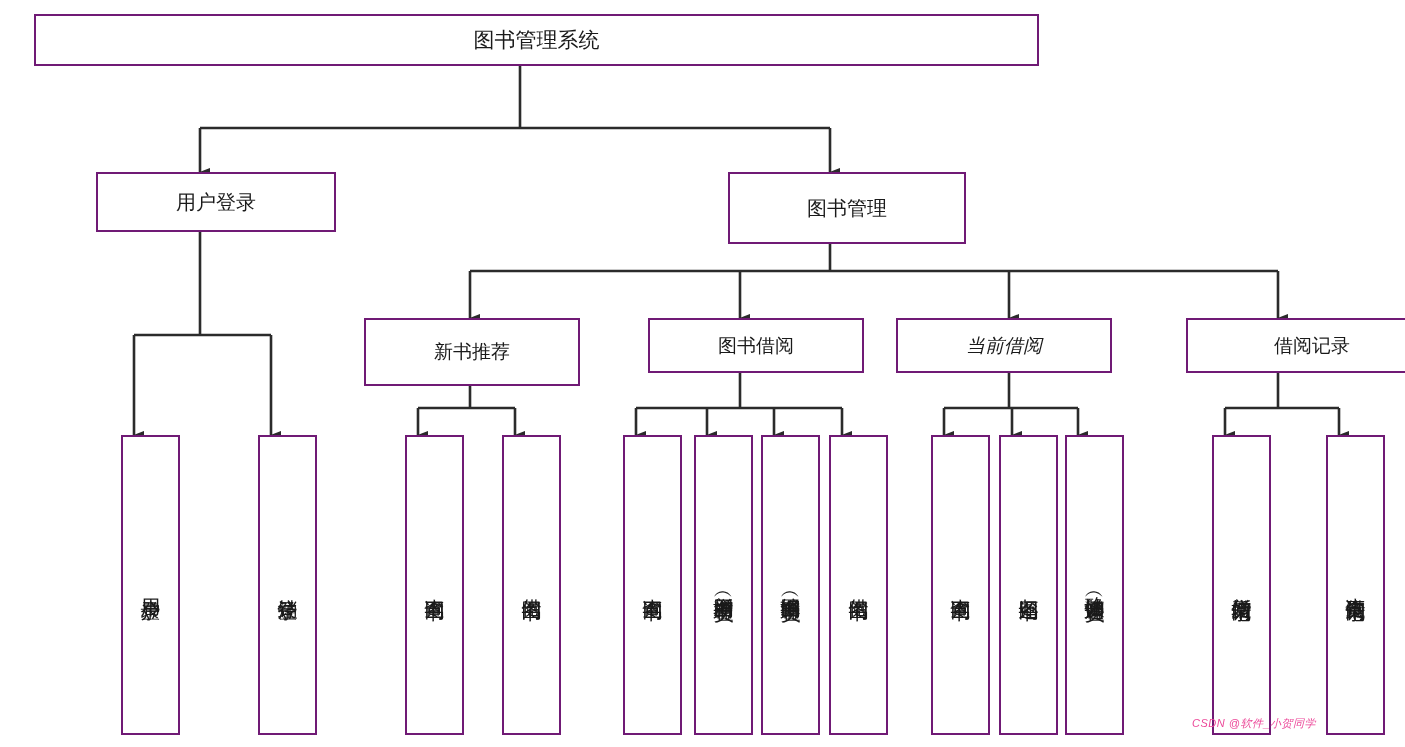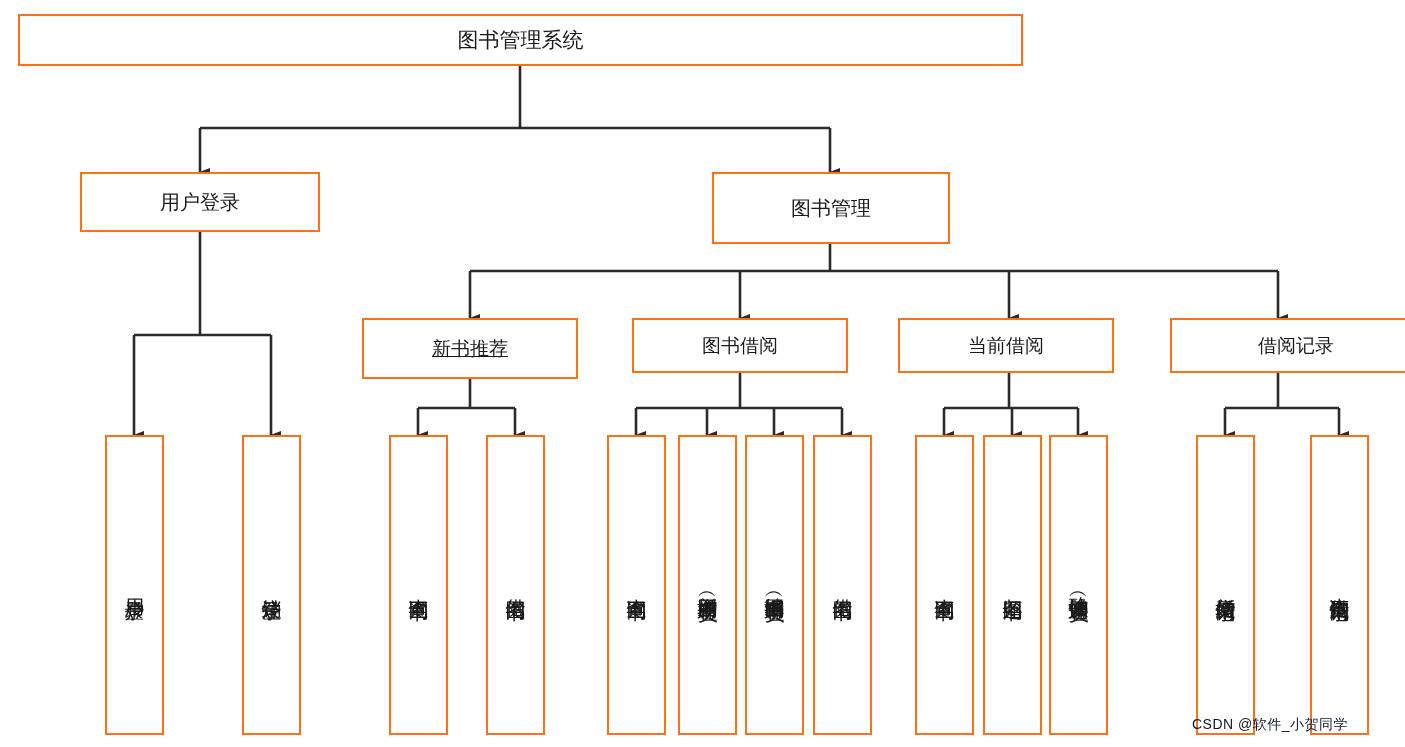--- a/index.html
+++ b/index.html
@@ -17,26 +17,27 @@
   #wires{
     position:absolute;
     left:0;top:0;
     width:1405px;height:747px;
     pointer-events:none;
   }
   .node{
     position:absolute;
     box-sizing:border-box;
     background:#ffffff;
-    border:2px solid #f97316;
+    border:2px solid #701a75;
     display:flex;
     align-items:center;
     justify-content:center;
     color:#1a1a1a;
     z-index:2;
+    margin-left:16px;
   }
   .node.root{
     font-size:21px;
   }
   .node.lvl2{
     font-size:20px;
   }
   .node.lvl3{
     font-size:19px;
   }
@@ -51,25 +52,26 @@
     padding:4px 0;
     white-space:nowrap;
   }
   .node.leaf .label{
     writing-mode:vertical-rl;
     text-orientation:upright;
     display:block;
   }
   .watermark{
     position:absolute;
-    font-size:14px;
-    color:#0f172a;
+    font-size:11px;
+    color:#ec4899;
     white-space:nowrap;
     z-index:3;
     letter-spacing:0.5px;
+    font-style:italic;
   }
 </style>
 </head>
 <body>
 
 <div id="canvas">
 
   <svg id="wires" viewBox="0 0 1405 747" xmlns="http://www.w3.org/2000/svg">
     <defs>
       <marker id="arrowhead" markerWidth="9" markerHeight="11" refX="4.5" refY="10.2" orient="auto" markerUnits="userSpaceOnUse">
@@ -130,27 +132,27 @@
   <div id="lvl2-host">
       <div class="node lvl2" style="left: 80px; top: 172px; width: 240px; height: 60px;">
         <span class="label">用户登录</span>
       </div>
       <div class="node lvl2" style="left: 712px; top: 172px; width: 238px; height: 72px;">
         <span class="label">图书管理</span>
       </div>
     </div>
 
   <div id="lvl3-host">
-      <div class="node lvl3" style="left: 362px; top: 318px; width: 216px; height: 61px; text-decoration: underline;">
+      <div class="node lvl3" style="left: 348px; top: 318px; width: 216px; height: 68px;">
         <span class="label">新书推荐</span>
       </div>
       <div class="node lvl3" style="left: 632px; top: 318px; width: 216px; height: 55px;">
         <span class="label">图书借阅</span>
       </div>
-      <div class="node lvl3" style="left: 898px; top: 318px; width: 216px; height: 55px;">
+      <div class="node lvl3" style="left: 880px; top: 318px; width: 216px; height: 55px; font-style: italic;">
         <span class="label">当前借阅</span>
       </div>
       <div class="node lvl3" style="left: 1170px; top: 318px; width: 252px; height: 55px;">
         <span class="label">借阅记录</span>
       </div>
     </div>
 
   <div id="leaf-host">
       <div class="node leaf" style="left: 105px; top: 435px; width: 59px; height: 300px;">
         <span class="label">用户登录</span>

